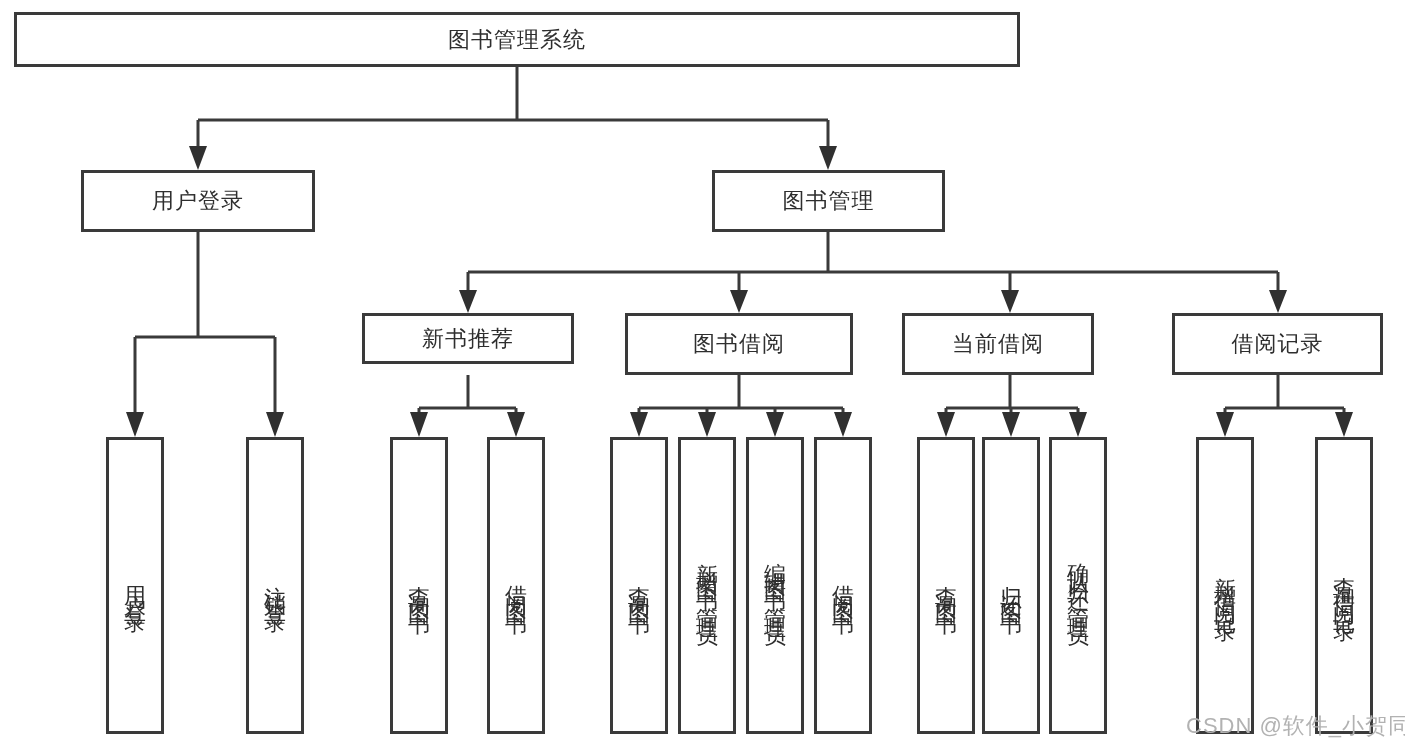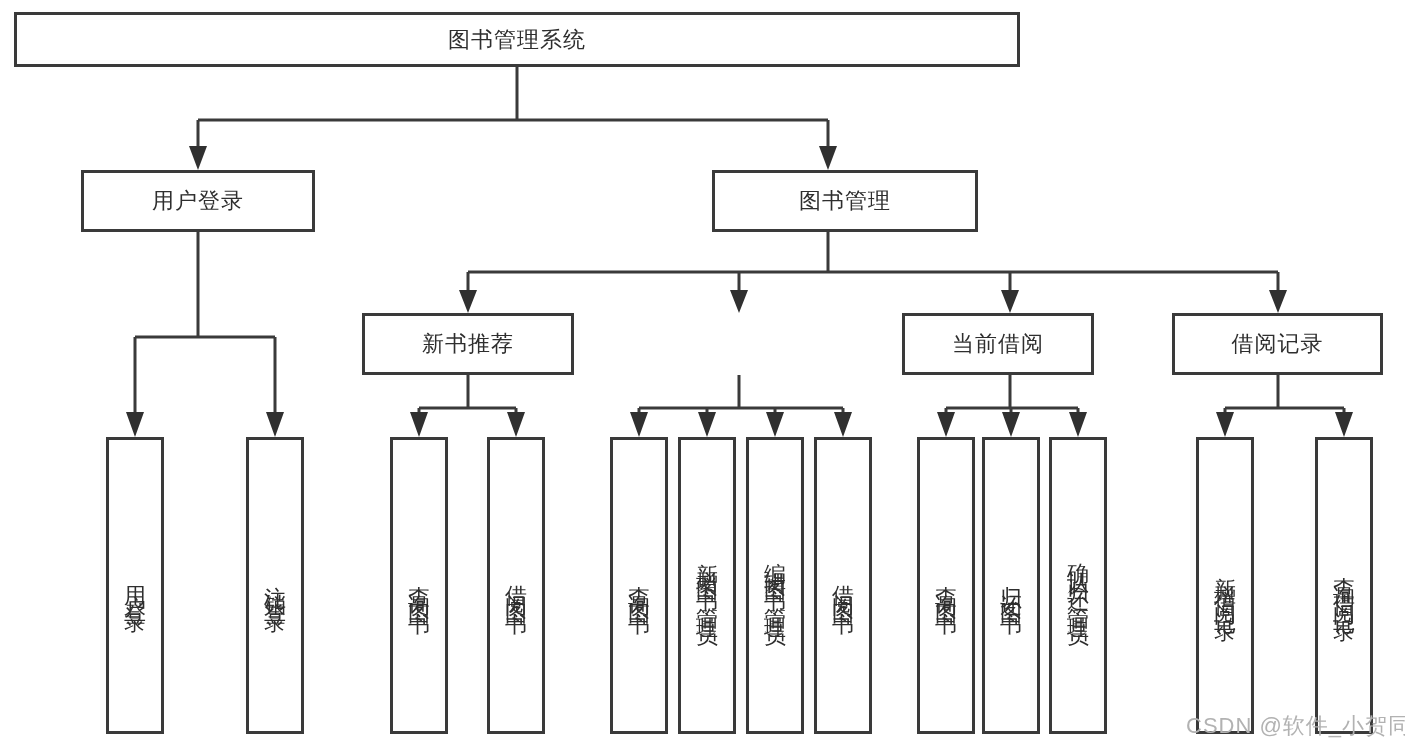--- a/index.html
+++ b/index.html
@@ -93,26 +93,29 @@
       M1216,412 L1234,412 L1225,437 Z  M1335,412 L1353,412 L1344,437 Z"></path>
   </svg>
 
   <div class="hbox" style="left:14px; top:12px; width:1006px; height:55px;">
     <span>图书管理系统</span>
   </div>
 
   <div class="hbox" style="left:81px; top:170px; width:234px; height:62px;">
     <span>用户登录</span>
   </div>
-  <div class="hbox" style="left:712px; top:170px; width:266px; height:62px;">
+  <div class="hbox" style="left:712px; top:170px; width:233px; height:62px;">
     <span>图书管理</span>
   </div>
 
-  <div class="hbox" style="left:362px; top:313px; width:212px; height:62px;">
+  <div class="hbox" style="left:362px; top:313px; width:212px; height:51px;">
     <span>新书推荐</span>
+  </div>
+  <div class="hbox" style="left:625px; top:313px; width:228px; height:62px;">
+    <span>图书借阅</span>
   </div>
   <div class="hbox" style="left:902px; top:313px; width:192px; height:62px;">
     <span>当前借阅</span>
   </div>
   <div class="hbox" style="left:1172px; top:313px; width:211px; height:62px;">
     <span>借阅记录</span>
   </div>
 
   <div class="vbox" style="left:106px;">
     <span class="vtext">用户登录</span>

